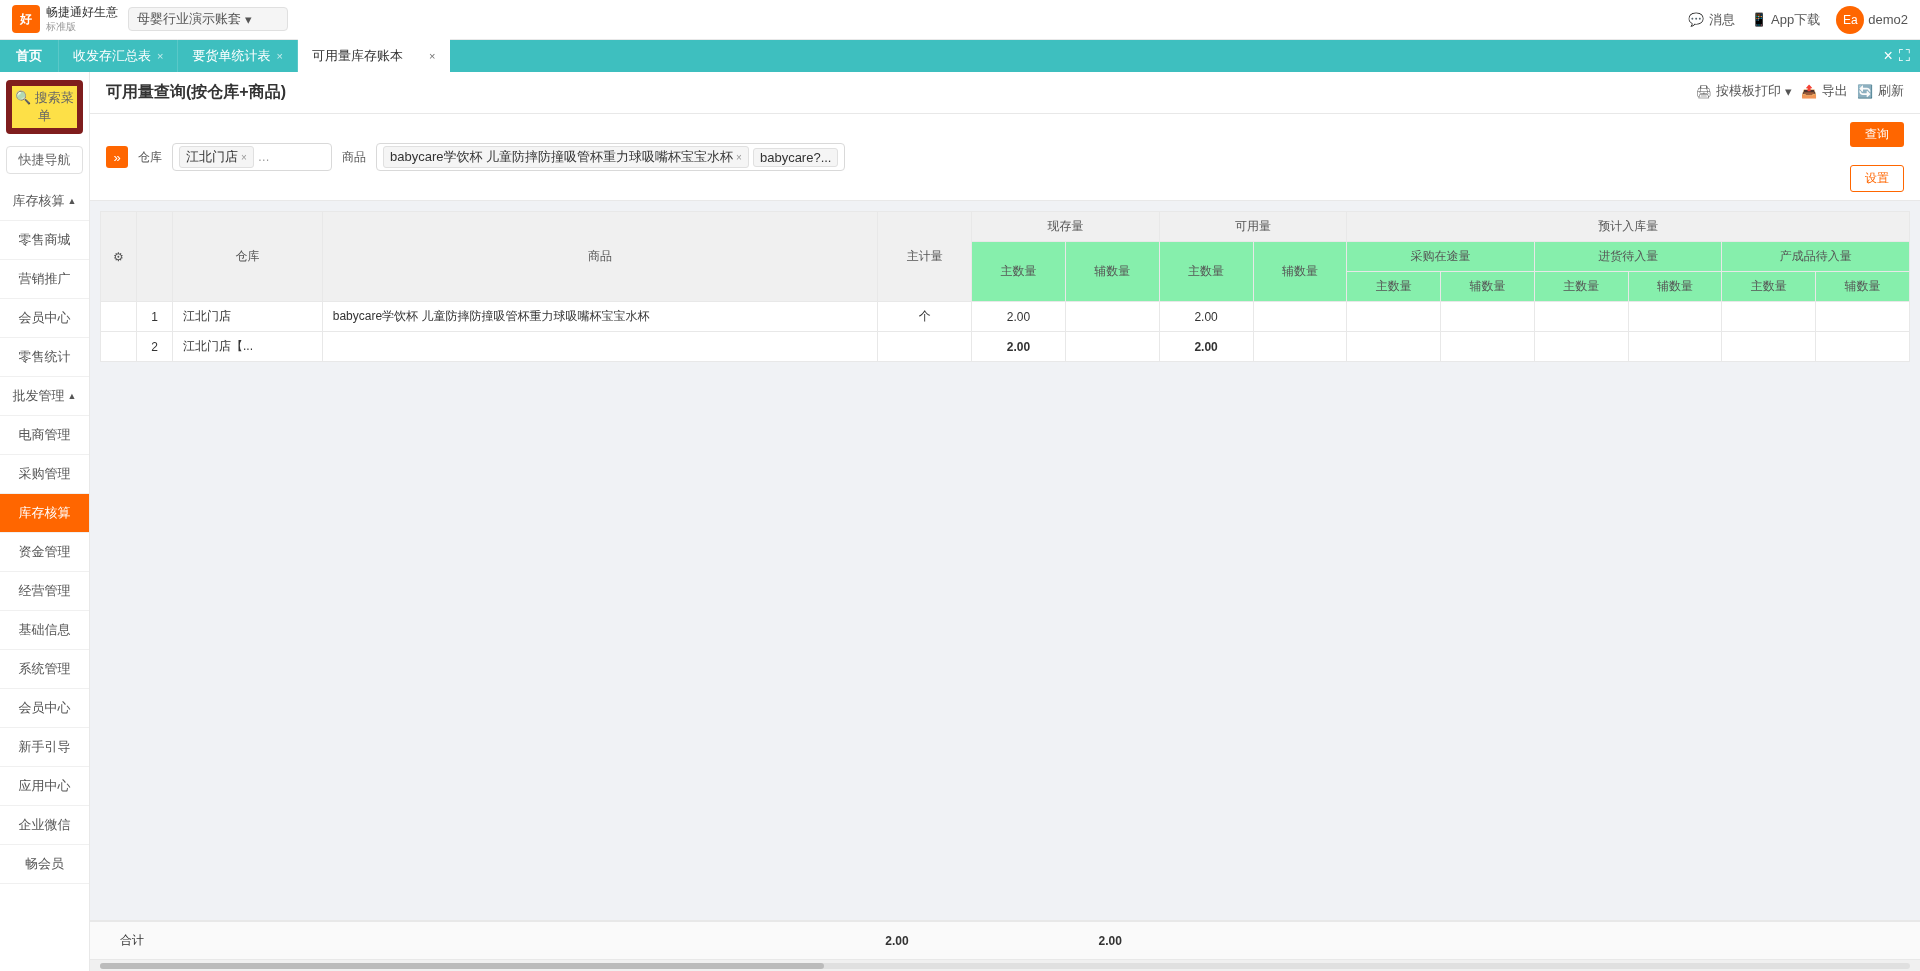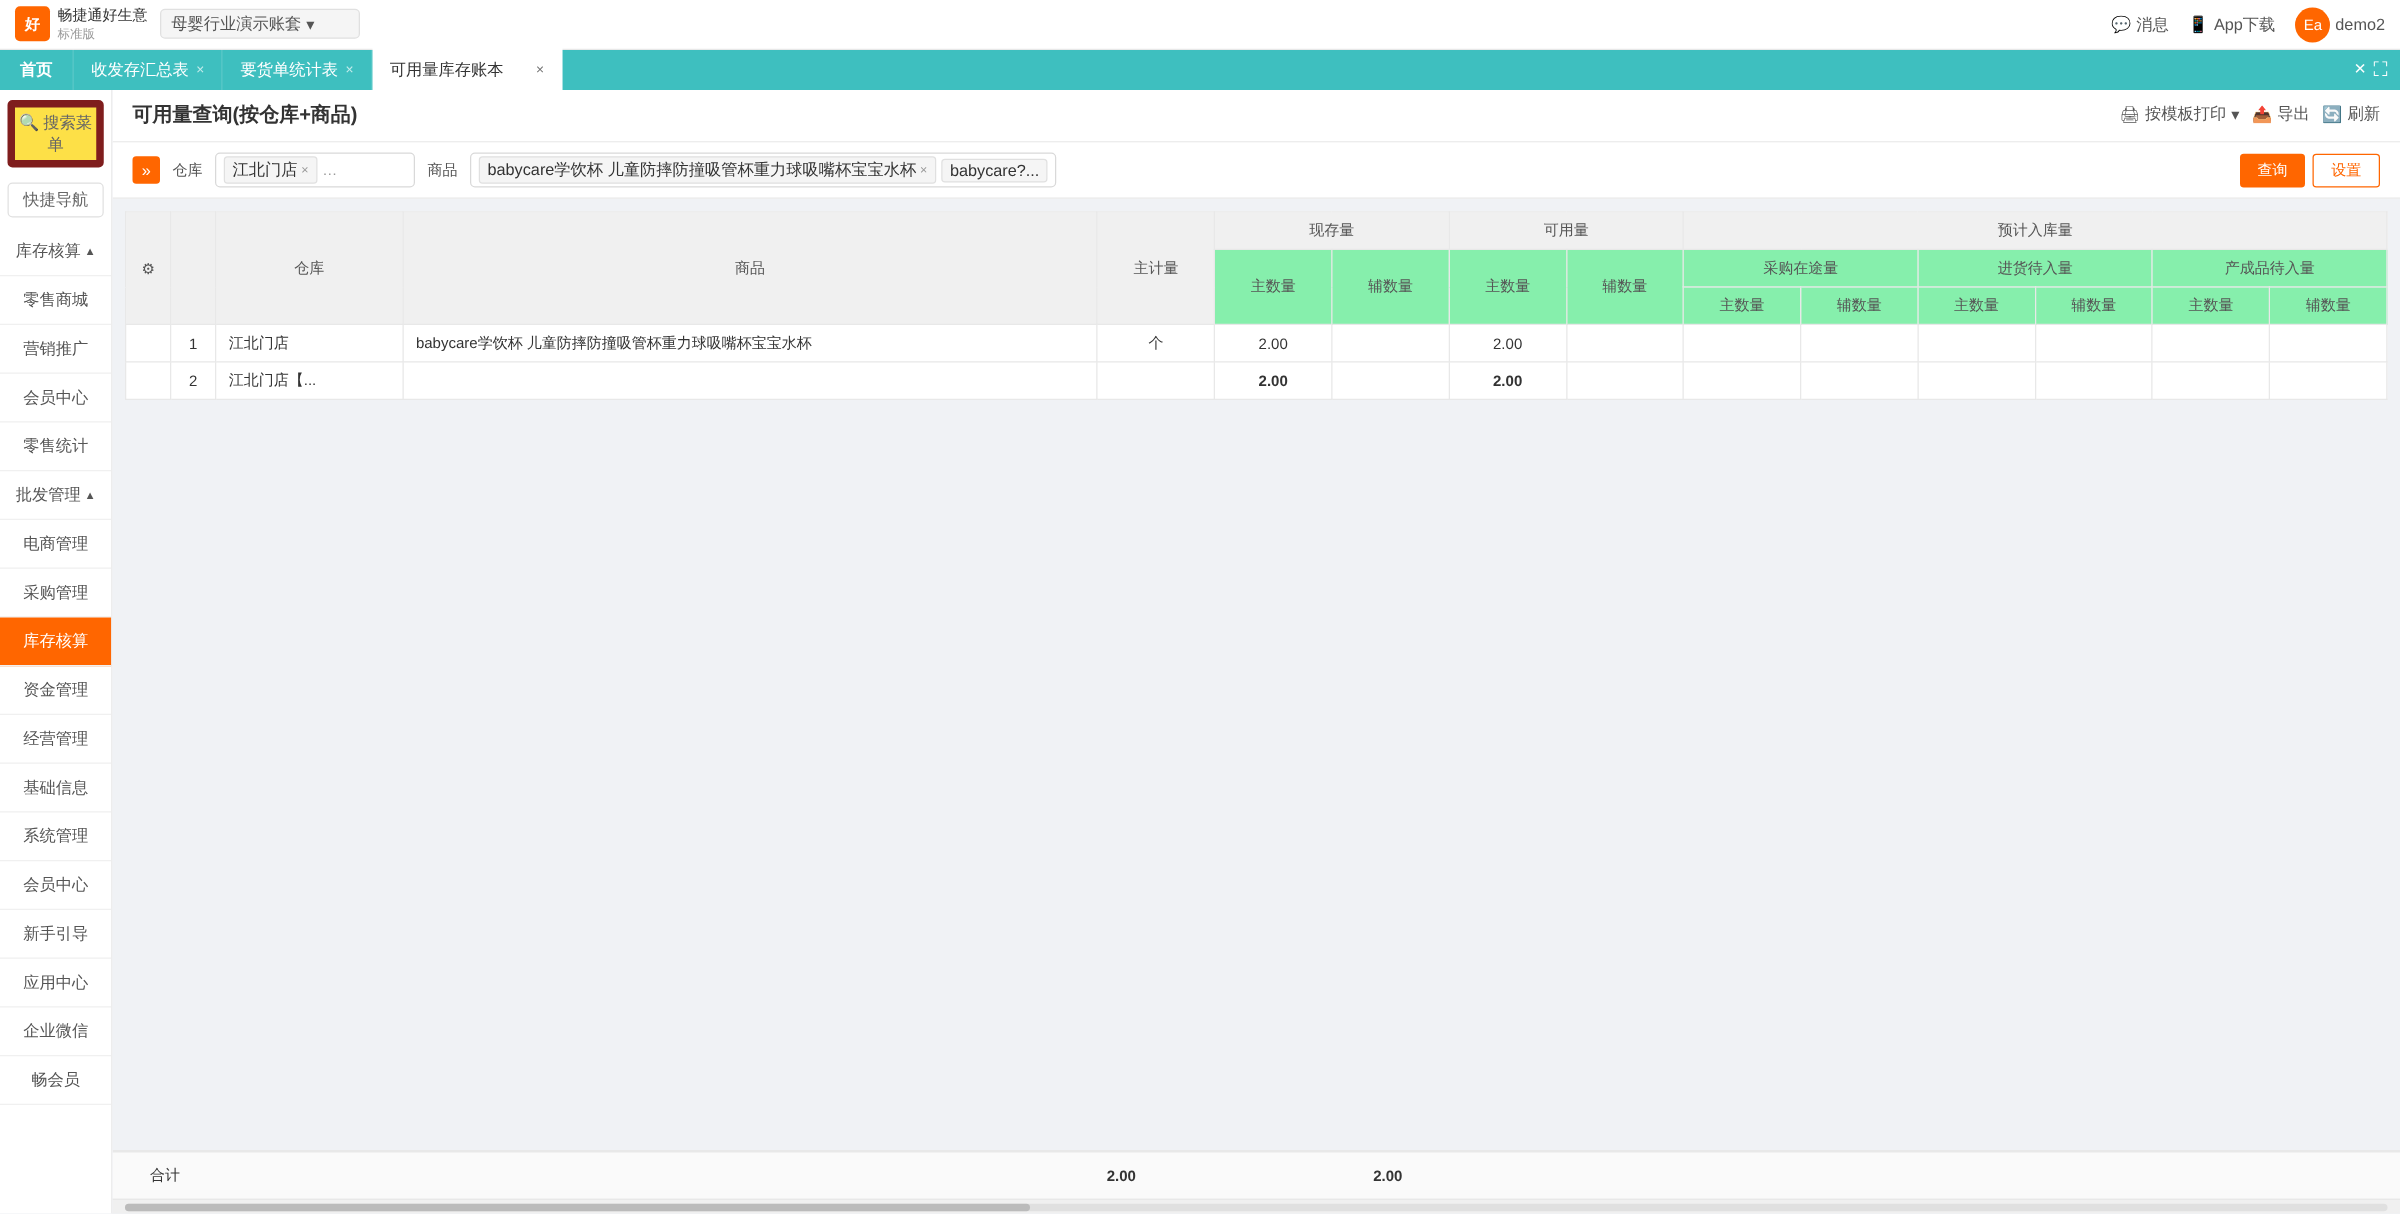--- a/index.html
+++ b/index.html
@@ -127,21 +127,21 @@
       justify-content: center;
       font-size: 14px;
       flex-shrink: 0;
     }
     .filter-label { color: #555; font-size: 12px; white-space: nowrap; }
     .filter-tag-group { display: flex; align-items: center; flex-wrap: wrap; gap: 4px; border: 1px solid #d9d9d9; border-radius: 4px; padding: 2px 6px; min-width: 160px; max-width: 350px; min-height: 28px; }
     .filter-tag { background: #f5f5f5; border: 1px solid #e0e0e0; border-radius: 3px; padding: 1px 6px; font-size: 11px; color: #333; display: flex; align-items: center; gap: 3px; }
     .filter-tag .tag-close { color: #999; cursor: pointer; font-size: 10px; }
     .filter-dots { color: #999; font-size: 12px; }
     .filter-product-group { display: flex; align-items: center; flex-wrap: wrap; gap: 4px; border: 1px solid #d9d9d9; border-radius: 4px; padding: 2px 6px; min-width: 300px; max-width: 600px; min-height: 28px; }
-    .filter-actions { margin-left: auto; display: flex; gap: 6px; }
+    .filter-actions { margin-left: auto; display: flex; gap: 18px; flex-direction: column; }
     .btn-query { background: #ff6600; color: #fff; border: none; border-radius: 3px; padding: 4px 14px; cursor: pointer; font-size: 12px; }
     .btn-setting { background: #fff; color: #ff6600; border: 1px solid #ff6600; border-radius: 3px; padding: 4px 14px; cursor: pointer; font-size: 12px; }
 
     
     .table-container { flex: 1; overflow: auto; padding: 10px; }
     .data-table { width: 100%; border-collapse: collapse; background: #fff; border: 1px solid #e8e8e8; }
     .data-table th, .data-table td { border: 1px solid #e8e8e8; padding: 6px 10px; text-align: center; font-size: 12px; color: #333; white-space: nowrap; }
     .data-table th { background: #86efac; color: #555; font-weight: normal; }
     .data-table thead tr:first-child th { background: #f0f0f0; }
     .data-table tbody tr td:nth-child(3) { text-align: left; }

